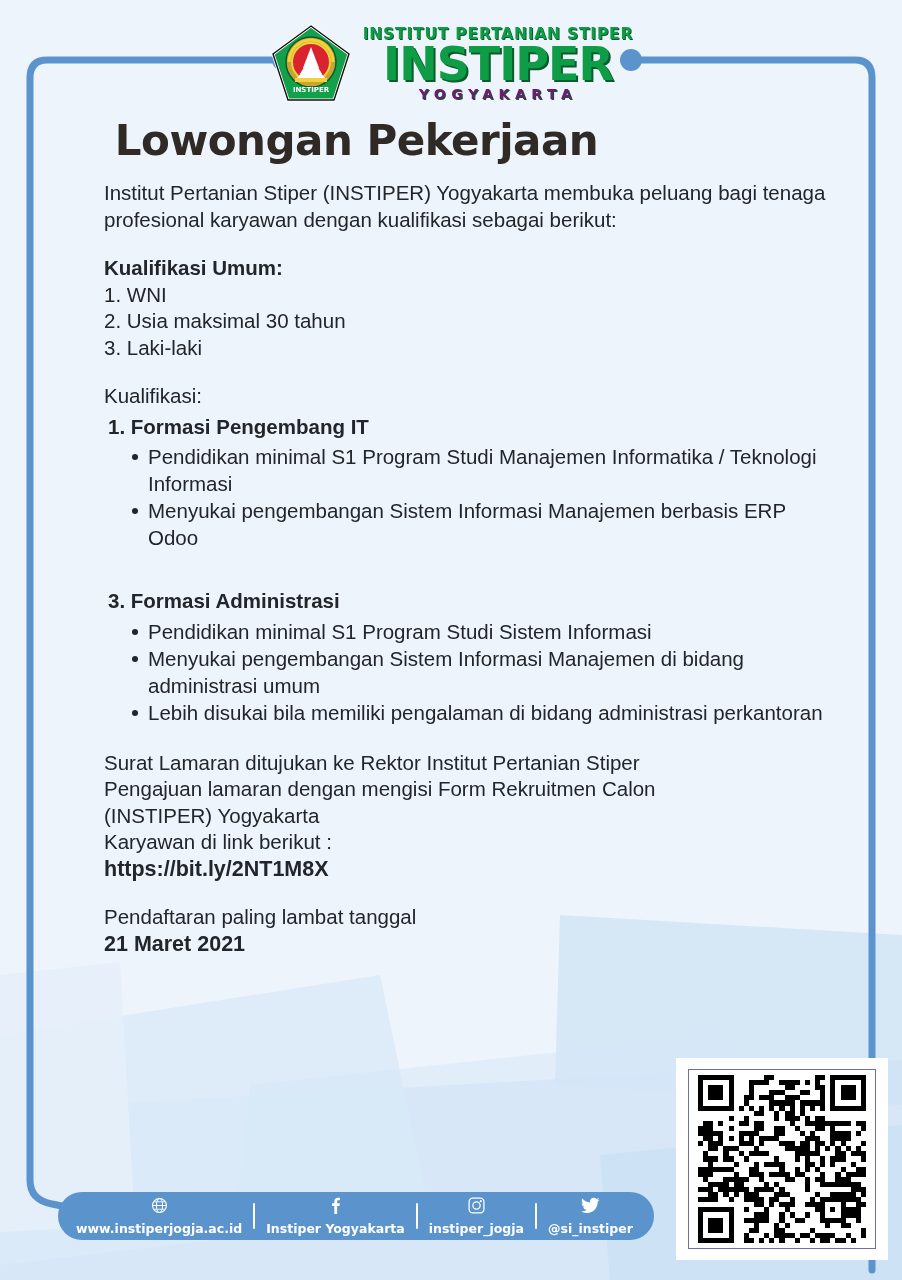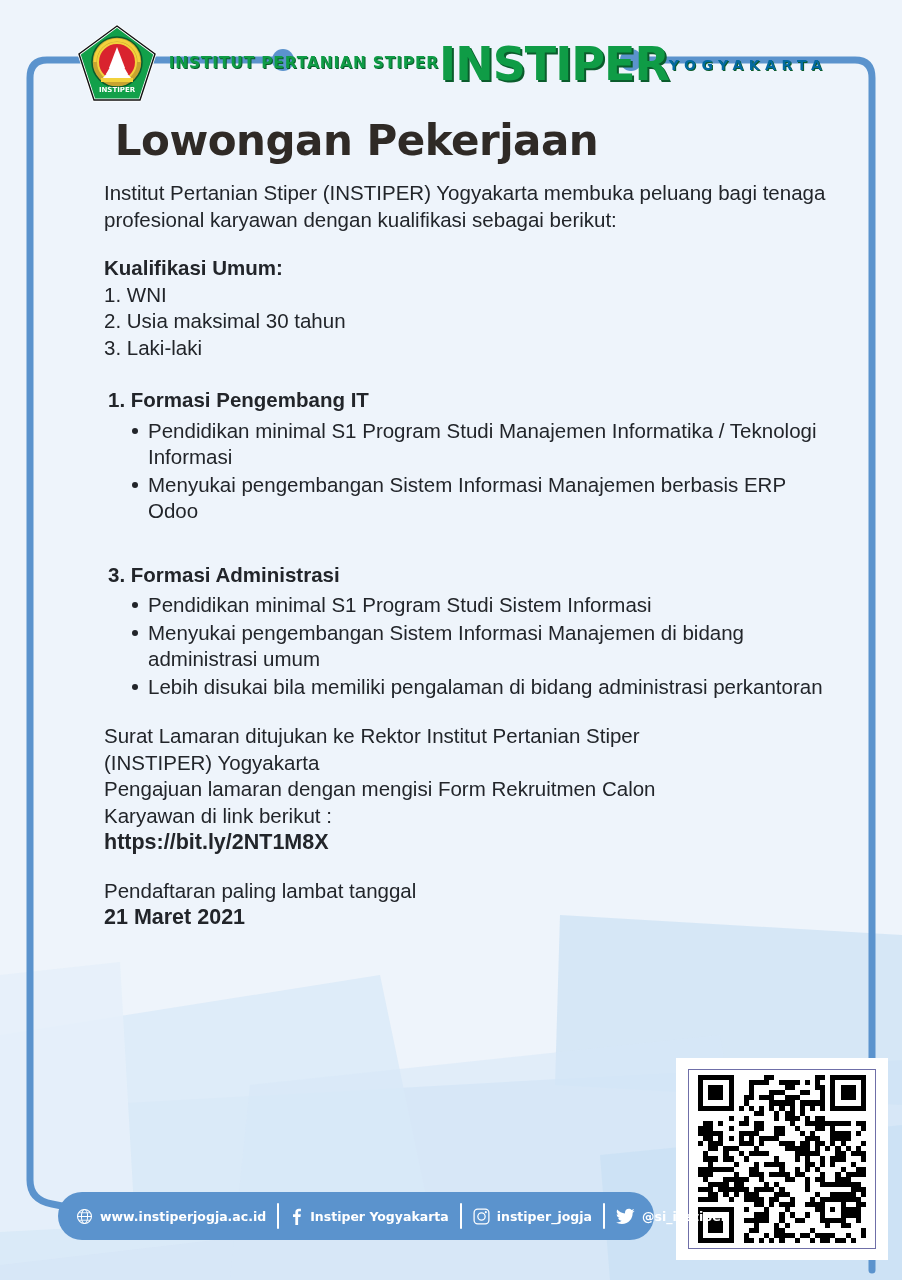--- a/index.html
+++ b/index.html
@@ -19,38 +19,38 @@
   
   .bg-layer{position:absolute;inset:0;width:100%;height:100%;z-index:0;}
   
   .frame{position:absolute;inset:0;z-index:2;pointer-events:none;}
   
   .logo-row{
     position:absolute;left:0;top:18px;width:902px;height:92px;
     display:flex;align-items:center;justify-content:center;gap:10px;z-index:5;
   }
   .crest{width:84px;height:84px;position:relative;flex:0 0 auto;}
-  .wordmark{display:flex;align-items:center;line-height:1;}
+  .wordmark{display:flex;flex-direction:column;align-items:center;line-height:1;}
   .wm-top{
     font-family:"DejaVu Sans",sans-serif;
     font-weight:bold;font-size:15.5px;letter-spacing:0.8px;
     color:#0f9c46;-webkit-text-stroke:0px;
     text-shadow:1px 1px 0 #0a5c2c;
     margin-bottom:1px;
   }
   .wm-mid{
     font-family:"DejaVu Sans",sans-serif;
     font-weight:bold;font-size:46px;letter-spacing:-1px;
     color:#0f9c46;line-height:0.92;
     text-shadow:2px 2px 0 #0a5c2c;
   }
   .wm-bot{
     font-family:"DejaVu Sans",sans-serif;
     font-weight:bold;font-size:14px;letter-spacing:5.5px;
-    color:#0369a1;text-shadow:1px 1px 0 #0a5c2c;margin-top:2px;
+    color:#701a75;text-shadow:1px 1px 0 #0a5c2c;margin-top:2px;
   }
   
   .title{
     position:absolute;top:116px;left:0;width:713px;text-align:center;z-index:5;
     font-family:"DejaVu Sans",sans-serif;
     font-weight:bold;font-size:42px;color:#2f2a26;letter-spacing:-0.5px;
   }
   
   .body-wrap{
     position:absolute;left:104px;top:180px;width:730px;z-index:5;
@@ -86,21 +86,21 @@
   }
   .qr-inner svg{display:block;}
   
   .footer{
     position:absolute;left:58px;top:1192px;width:596px;height:48px;
     background:#5b93cd;border-radius:24px;z-index:6;
     display:flex;align-items:center;padding:0 18px;box-sizing:border-box;
     color:#ffffff;
   }
   .f-item{display:flex;align-items:center;gap:7px;
-    font-family:"DejaVu Sans",sans-serif;font-weight:bold;font-size:12.5px;white-space:nowrap;}
+    font-family:"DejaVu Sans",sans-serif;font-weight:bold;font-size:12.5px;white-space:nowrap;flex-direction:column;}
   .f-sep{width:2px;height:26px;background:#ffffff;margin:0 11px;flex:0 0 auto;border-radius:1px;}
   .f-icon{display:flex;align-items:center;justify-content:center;flex:0 0 auto;}
 </style>
 </head>
 <body>
 
 <div class="poster">
 
   <svg class="bg-layer" viewBox="0 0 902 1280" preserveAspectRatio="none">
     <rect x="0" y="0" width="902" height="1280" fill="#eef4fb"></rect>
@@ -153,20 +153,21 @@
 
     <div class="bold">Kualifikasi Umum:</div>
     <ul class="numlist">
       <li>1. WNI</li>
       <li>2. Usia maksimal 30 tahun</li>
       <li>3. Laki-laki</li>
     </ul>
 
     <div class="spacer-lg"></div>
 
+    <div>Kualifikasi:</div>
 
     <div>
       <div class="formasi-head">1. Formasi Pengembang IT</div>
       <ul class="bullets">
         <li>Pendidikan minimal S1 Program Studi Manajemen Informatika / Teknologi Informasi</li>
         <li>Menyukai pengembangan Sistem Informasi Manajemen berbasis ERP Odoo</li>
       </ul>
     </div>
 
     <div class="spacer-md"></div>
@@ -182,22 +183,22 @@
         <li>Pendidikan minimal S1 Program Studi Sistem Informasi</li>
         <li>Menyukai pengembangan Sistem Informasi Manajemen di bidang administrasi umum</li>
         <li>Lebih disukai bila memiliki pengalaman di bidang administrasi perkantoran</li>
       </ul>
     </div>
 
     <div class="spacer-lg"></div>
 
     <div>
       <div>Surat Lamaran ditujukan ke Rektor Institut Pertanian Stiper</div>
+      <div>Pengajuan lamaran dengan mengisi Form Rekruitmen Calon</div>
       <div>(INSTIPER) Yogyakarta</div>
-      <div>Pengajuan lamaran dengan mengisi Form Rekruitmen Calon</div>
       <div>Karyawan di link berikut :</div>
       <div class="link-bold">https://bit.ly/2NT1M8X</div>
     </div>
 
     <div class="spacer-lg"></div>
 
     <div>
       <div>Pendaftaran paling lambat tanggal</div>
       <div class="link-bold">21 Maret 2021</div>
     </div>

